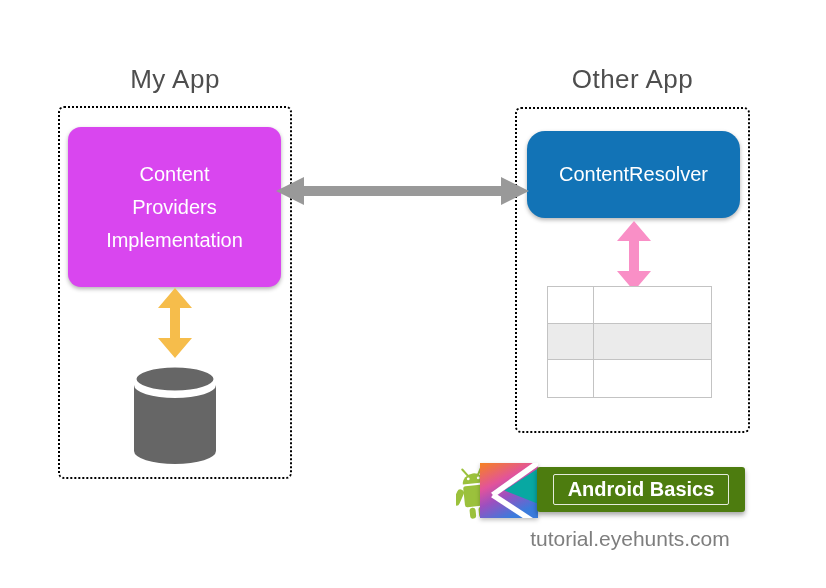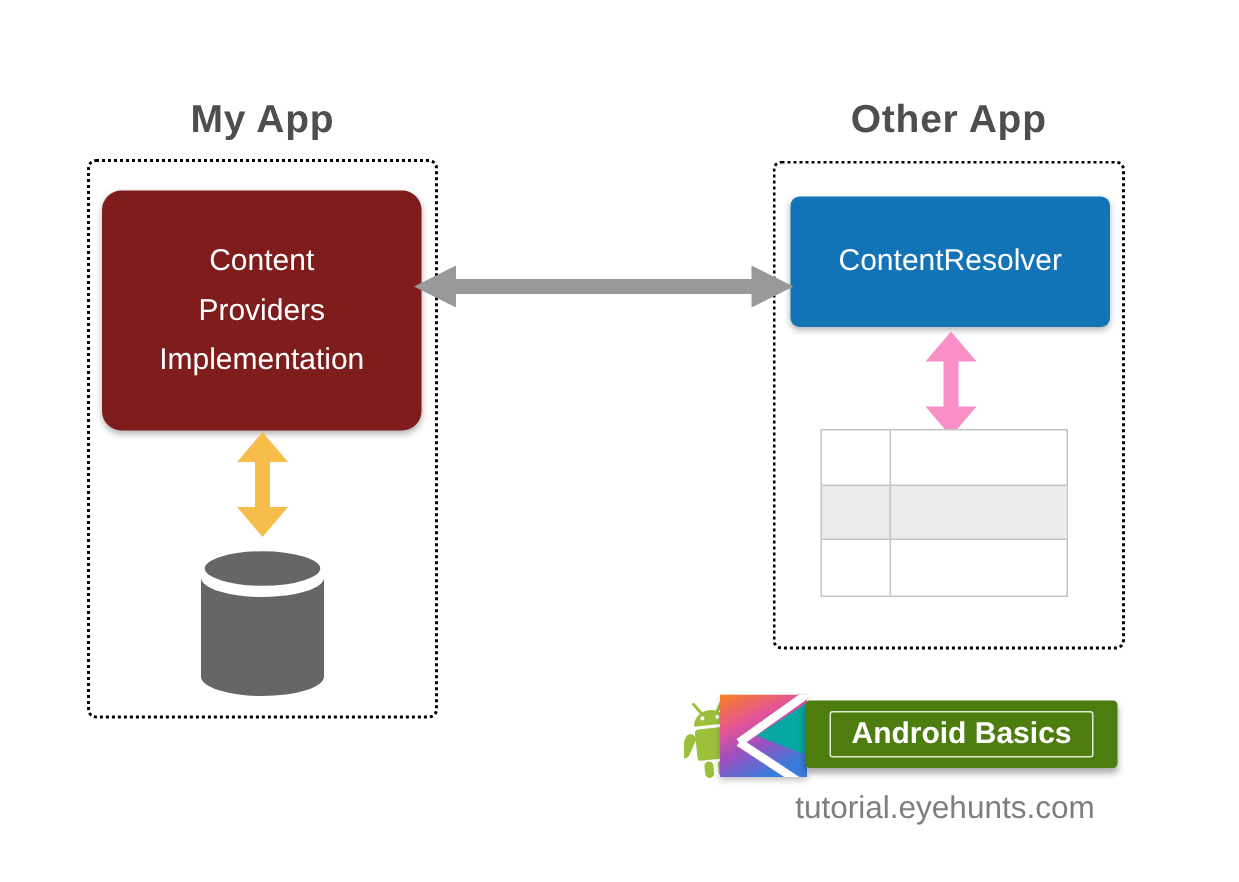--- a/index.html
+++ b/index.html
@@ -1,41 +1,41 @@
 <!DOCTYPE html>
 <html><head>
 <meta charset="utf-8">
 <style>
   html,body{margin:0;padding:0;background:#fff;}
   .stage{
     position:relative;width:826px;height:588px;background:#fff;overflow:hidden;
     font-family:"Liberation Sans", sans-serif;
   }
   .app-title{
-    position:absolute;text-align:center;font-weight:bold;font-size:26px;color:#4E4E4E;
+    position:absolute;text-align:center;font-weight:normal;font-size:26px;color:#4E4E4E;
     letter-spacing:.5px;
   }
   .title-my{left:58px;top:64px;width:234px;}
   .title-other{left:515px;top:64px;width:235px;}
   .dashed-box{
     position:absolute;border:2px dotted #000;border-radius:6px;box-sizing:border-box;background:transparent;
   }
   .boundary-my{left:58px;top:106px;width:234px;height:373px;}
   .boundary-other{left:515px;top:107px;width:235px;height:326px;}
   .node-box{
     position:absolute;display:flex;align-items:center;justify-content:center;
     color:#fff;text-align:center;box-shadow:0 2px 4px rgba(0,0,0,.3);
   }
   .provider-box{
-    left:68px;top:127px;width:213px;height:160px;background:#7f1d1d;border-radius:13px;
+    left:68px;top:127px;width:213px;height:160px;background:#d946ef;border-radius:13px;
     font-size:20px;line-height:33px;
   }
   .provider-box span{white-space:pre-line;}
   .resolver-box{
-    left:527px;top:131px;width:213px;height:87px;background:#1273B6;border-radius:6px;
+    left:527px;top:131px;width:213px;height:87px;background:#1273B6;border-radius:18px;
     font-size:20px;
   }
   .abs{position:absolute;}
   
   .data-table{
     position:absolute;left:547px;top:286px;width:165px;height:112px;box-sizing:border-box;
     border:1px solid #C3C3C3;display:grid;grid-template-rows:repeat(3,1fr);background:#fff;
   }
   .trow{display:grid;grid-template-columns:46px 1fr;border-bottom:1px solid #C3C3C3;}
   .trow:last-child{border-bottom:none;}

